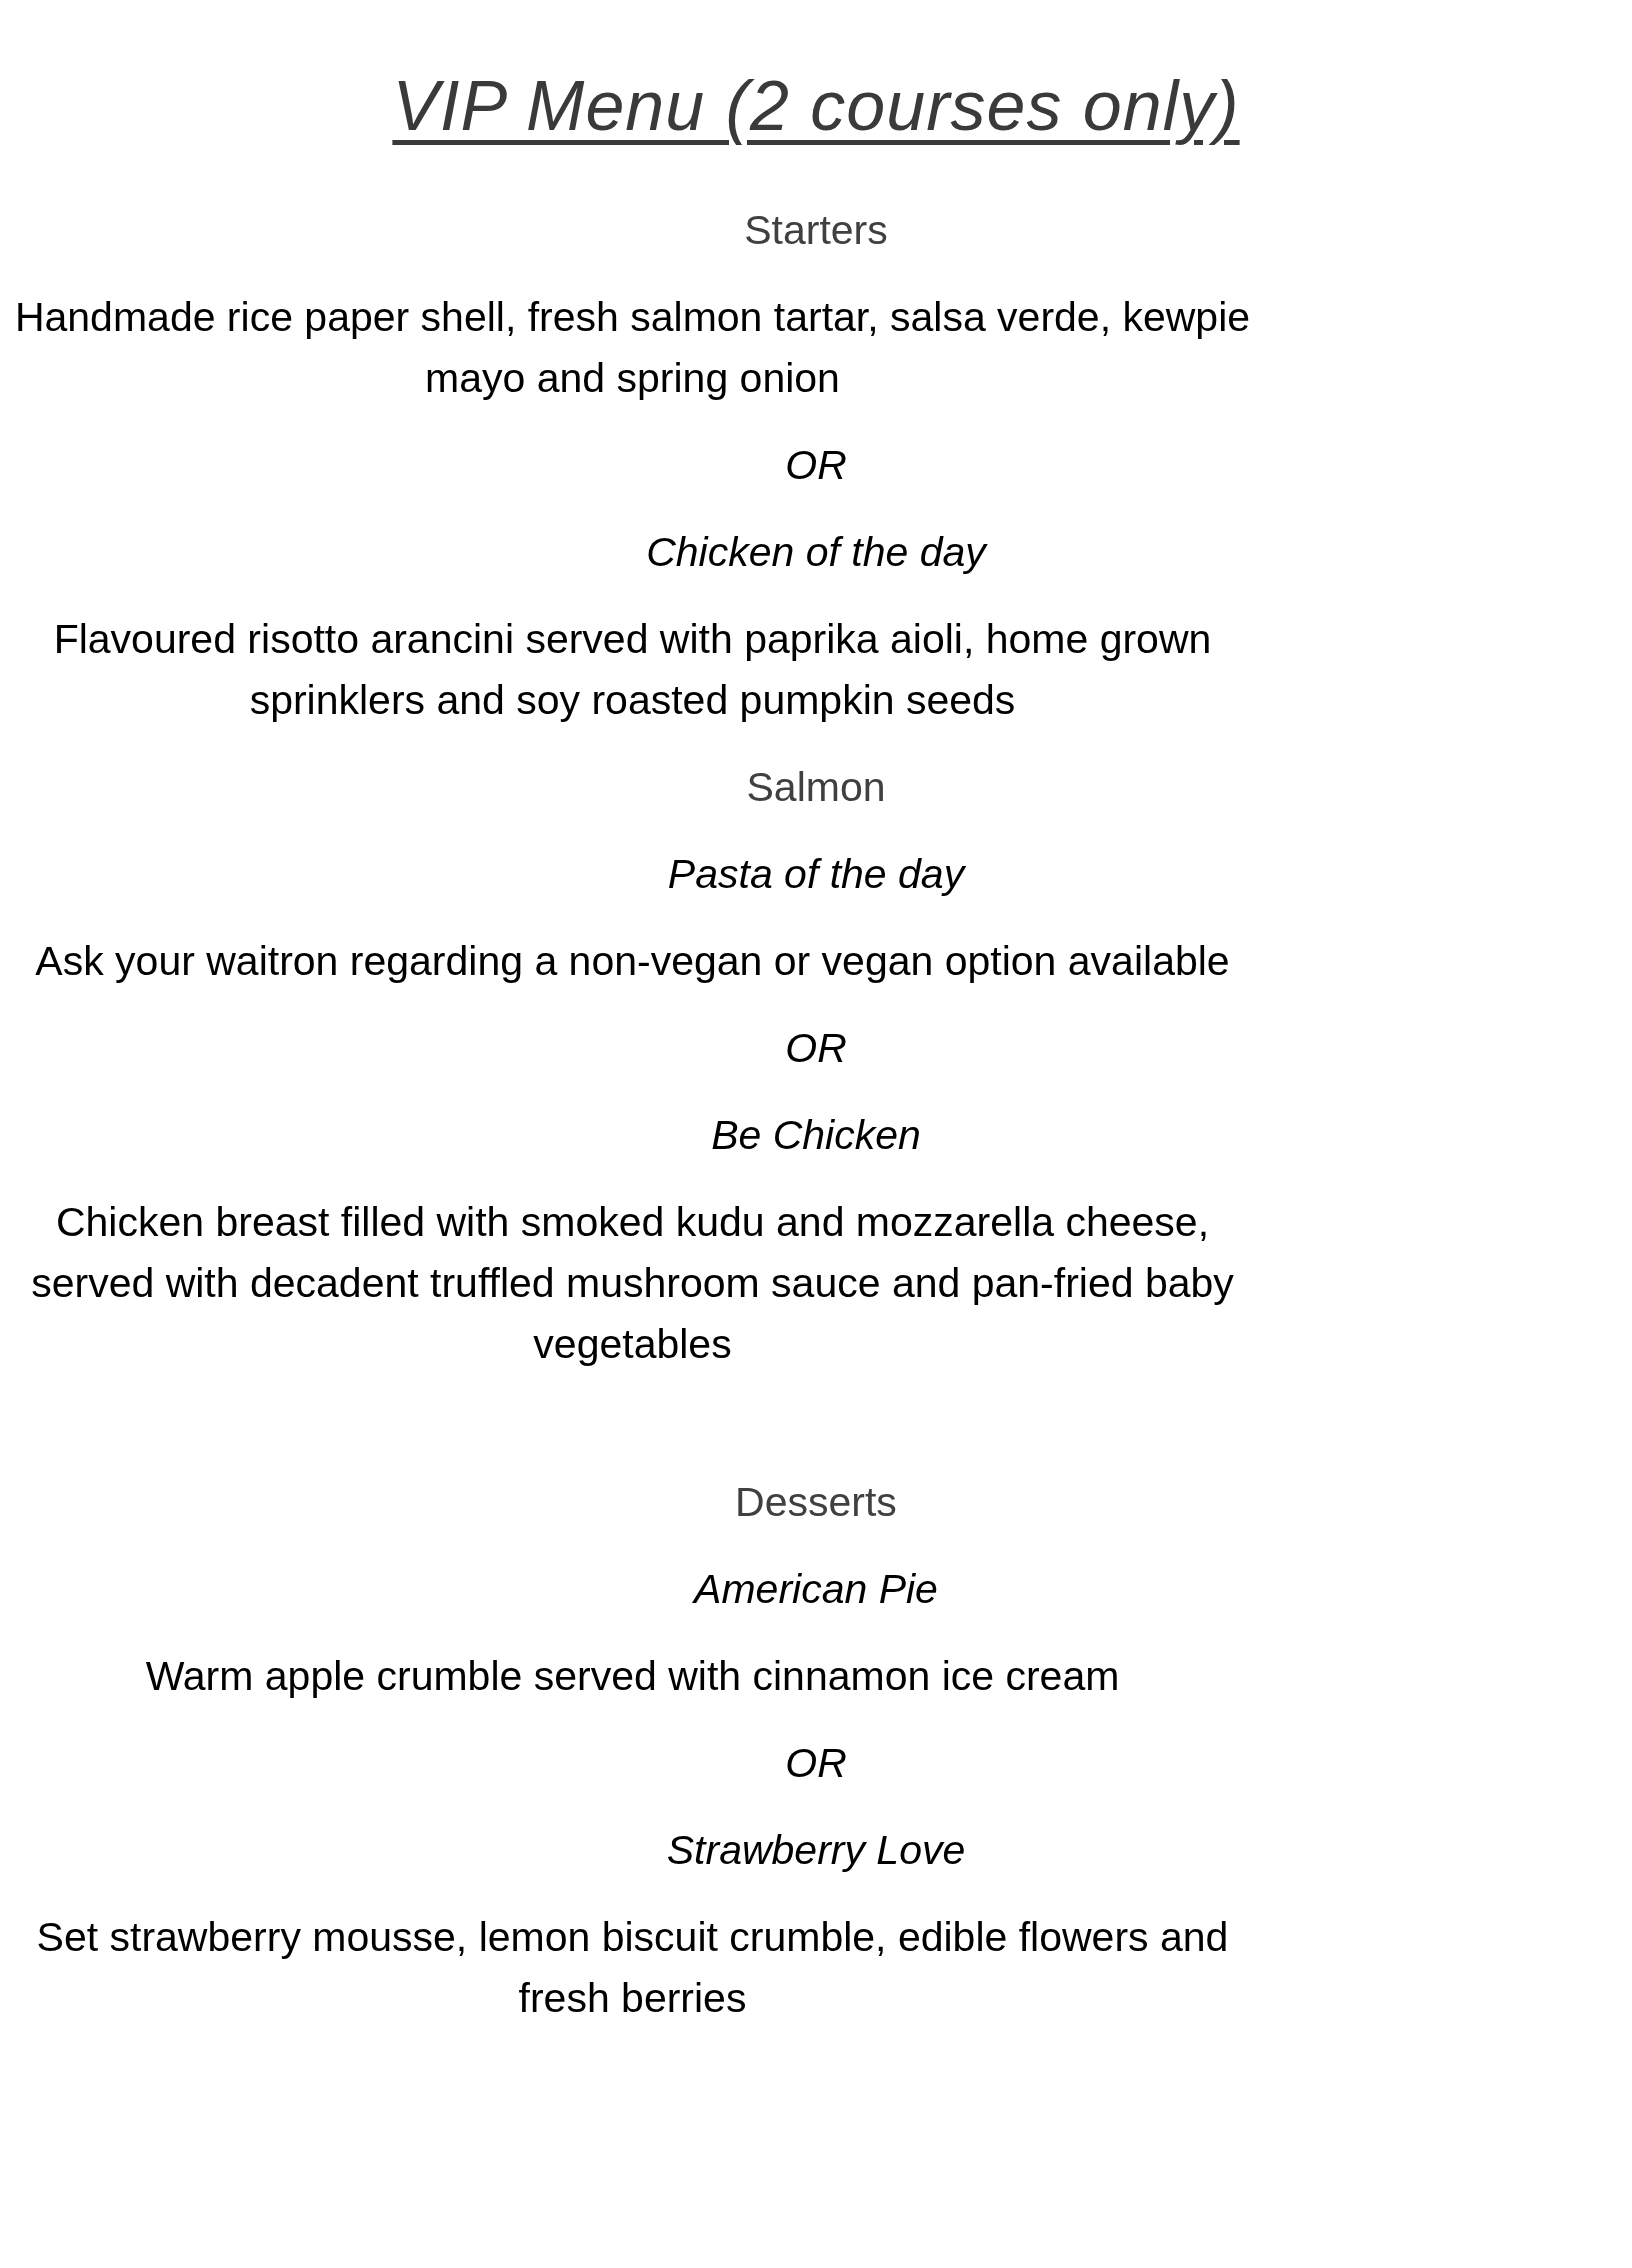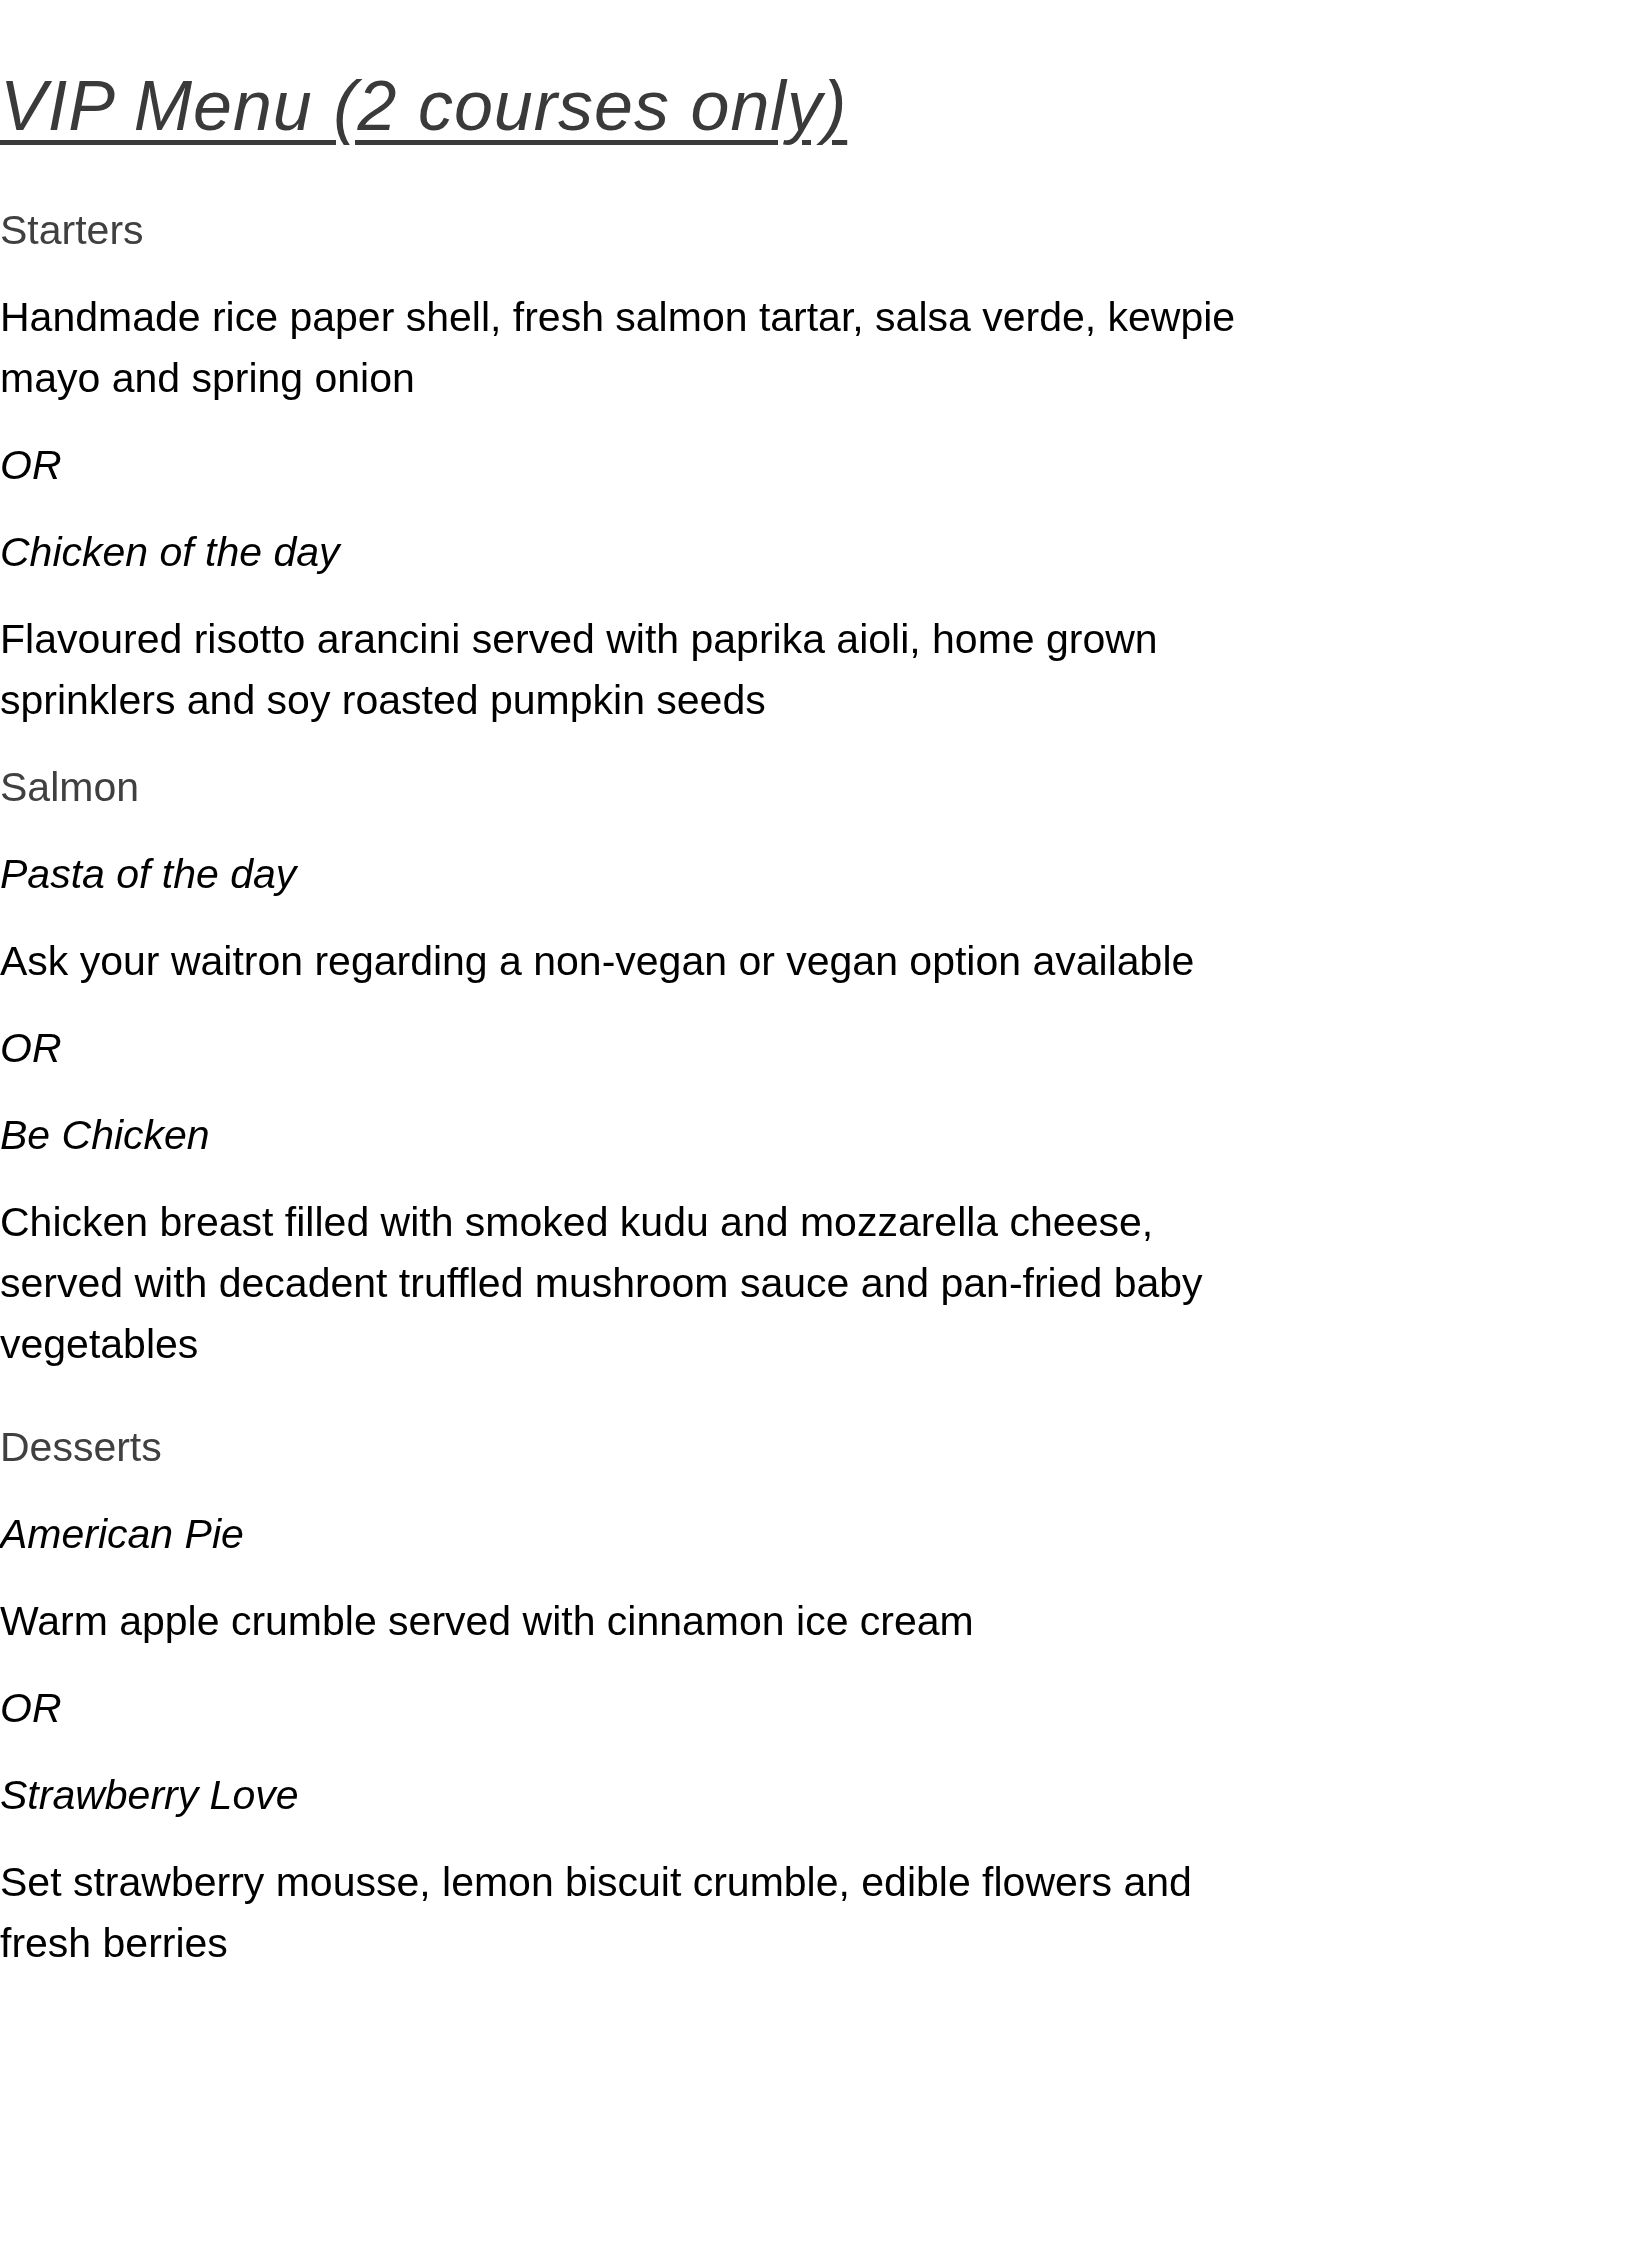--- a/index.html
+++ b/index.html
@@ -8,20 +8,21 @@
     background: #ffffff;
   }
   .page {
     position: relative;
     width: 1632px;
     height: 2268px;
     margin: 0 auto;
     background: #ffffff;
     font-family: "Liberation Sans", sans-serif;
     color: #000000;
+    text-align: center;
     overflow: hidden;
   }
   .title {
     margin: 56px 0 44px 0;
     font-size: 70px;
     line-height: 100px;
     font-weight: normal;
     font-style: italic;
     letter-spacing: 1px;
     color: #3a3a3a;
@@ -41,21 +42,21 @@
   }
   .item-name, .or-sep {
     font-style: italic;
   }
   .desc {
     max-width: 1265px;
     margin-left: auto;
     margin-right: auto;
   }
   .section-desserts {
-    margin-top: 42px;
+    margin-top: 97px;
   }
 </style>
 </head>
 <body>
 
 <main class="page">
 
   <h1 class="title">VIP Menu (2 courses only)</h1>
 
   <div class="menu">

